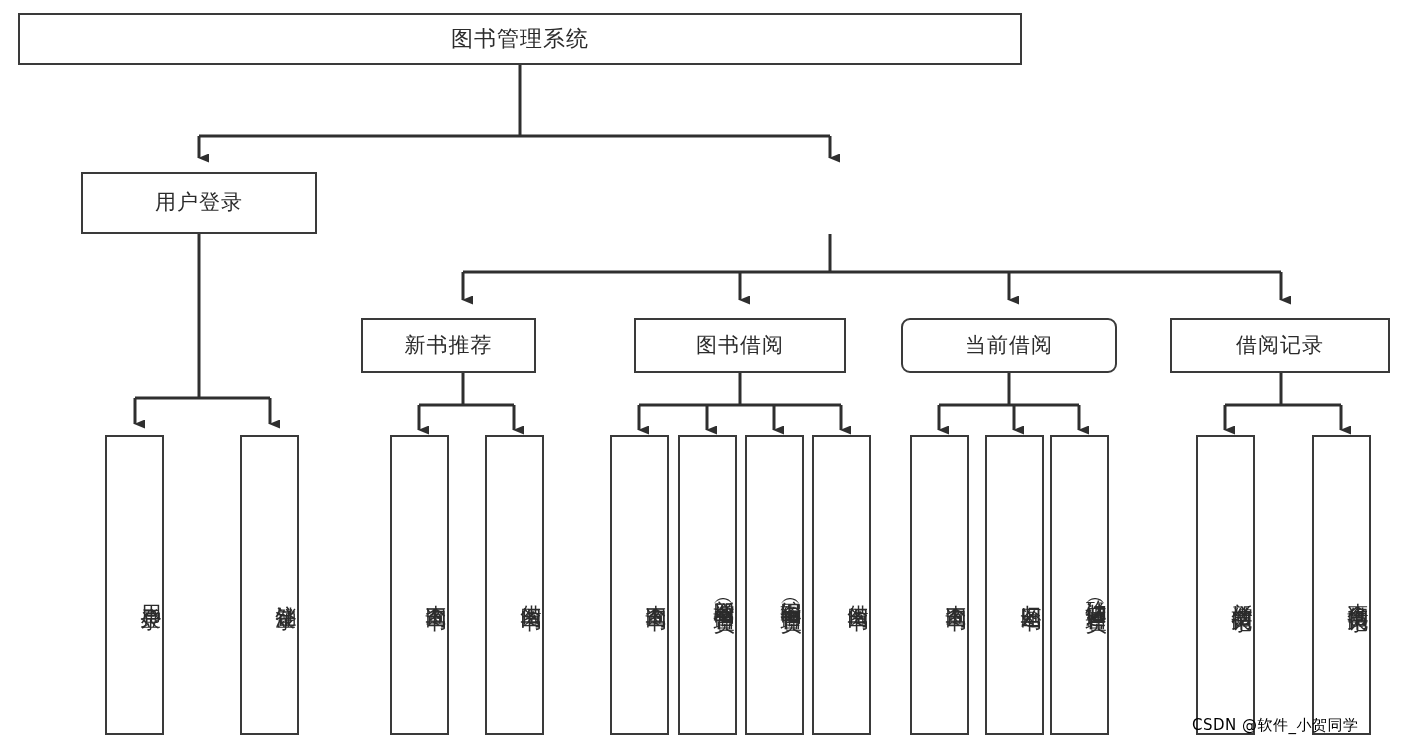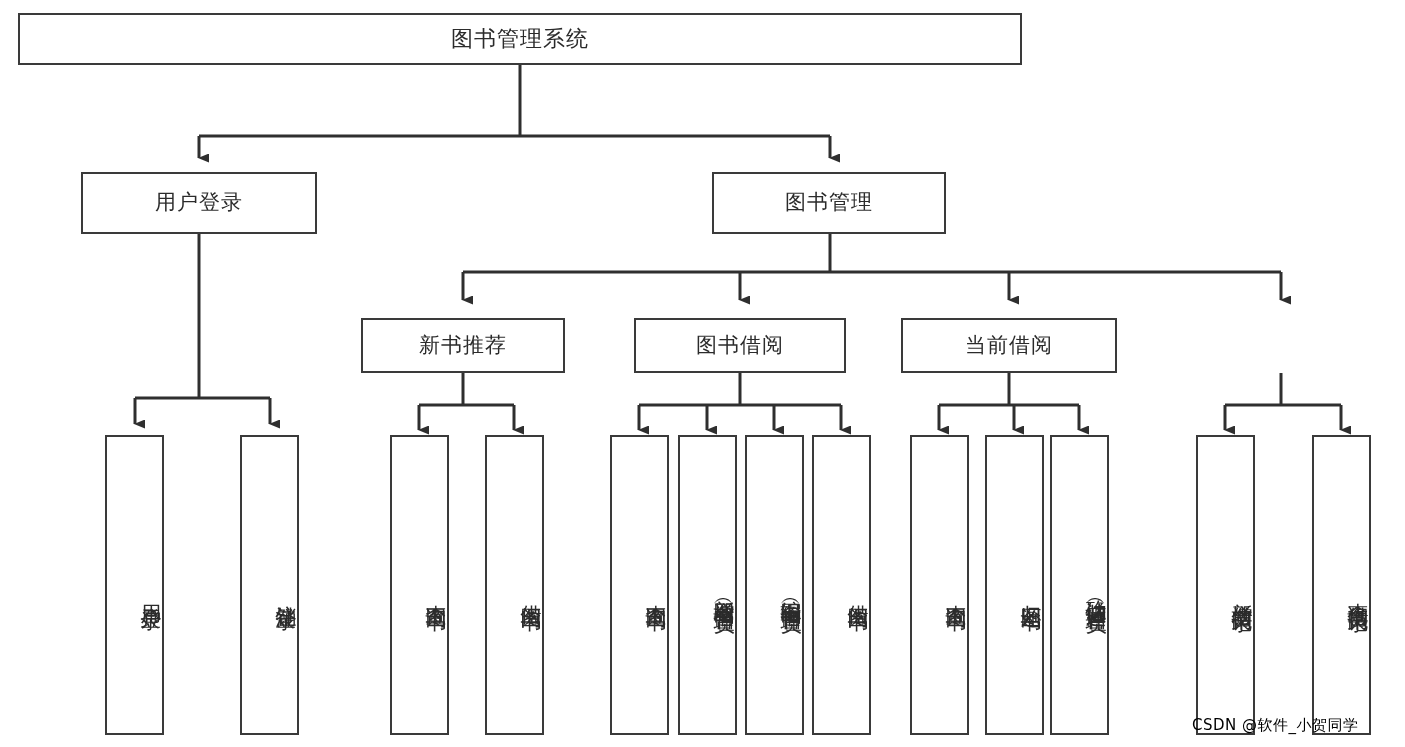--- a/index.html
+++ b/index.html
@@ -122,32 +122,32 @@
     </g>
   </svg>
 
   <div class="node horiz root" style="left:18px; top:13px; width:1004px; height:52px;">
     <span class="label">图书管理系统</span>
   </div>
 
   <div class="node horiz" style="left:81px; top:172px; width:236px; height:62px;">
     <span class="label">用户登录</span>
   </div>
-  <div class="node horiz" style="left:712px; top:172px; width:234px; height:62px;">
-    <span class="label">图书管理</span>
-  </div>
 
-  <div class="node horiz" style="left:361px; top:318px; width:204px; height:55px;">
+  <div class="node horiz" style="left:361px; top:318px; width:175px; height:55px;">
     <span class="label">新书推荐</span>
   </div>
   <div class="node horiz" style="left:634px; top:318px; width:212px; height:55px;justify-content:center;">
     <span class="label">图书借阅</span>
   </div>
-  <div class="node horiz" style="left:901px; top:318px; width:216px; height:55px;">
+  <div class="node horiz" style="left:901px; top:318px; width:216px; height:55px;border-radius:9px;">
     <span class="label">当前借阅</span>
+  </div>
+  <div class="node horiz" style="left:1170px; top:318px; width:220px; height:55px;">
+    <span class="label">借阅记录</span>
   </div>
 
   <div class="node vert" style="left:105px; top:435px; width:59px; height:300px;">
     <span class="label">用户登录</span>
   </div>
   <div class="node vert" style="left:240px; top:435px; width:59px; height:300px;">
     <span class="label">注销登录</span>
   </div>
 
   <div class="node vert" style="left:390px; top:435px; width:59px; height:300px;">

